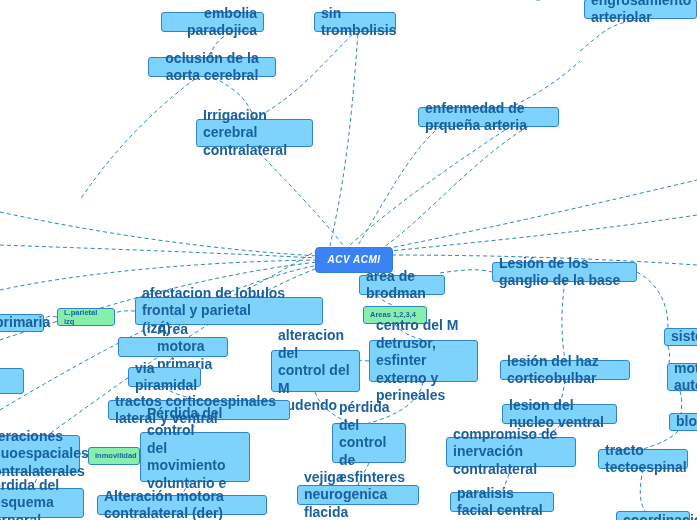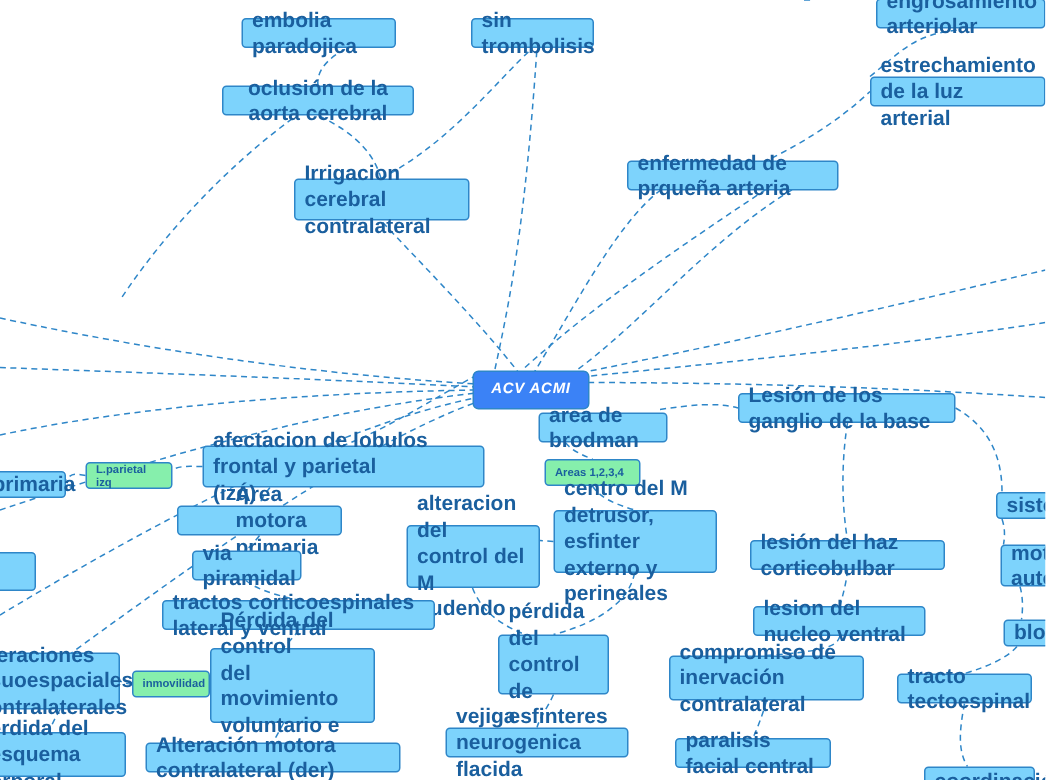--- a/index.html
+++ b/index.html
@@ -106,25 +106,24 @@
       <path d="M350,245 C400,200 460,160 520,120"></path>
       <path d="M330,246 C340,200 350,150 358,32"></path>
       <path d="M536,0 C536,0 540,0 541,0"></path>
       <path d="M212,67 C170,95 120,140 80,200"></path>
       <path d="M640,0 L642,0"></path>
     </g>
   </svg>
 
   <div class="node center" style="left:315px; top:247px; width:78px; height:26px;">ACV   ACMI</div>
 
-  <div class="node" style="left:161px; top:12px; width:103px; height:20px;">embolia paradojica</div>
+  <div class="node" style="left:161px; top:12px; width:103px; height:20px;text-align:right;">embolia paradojica</div>
   <div class="node" style="left:314px; top:12px; width:82px; height:20px;">sin trombolisis</div>
   <div class="node" style="left:584px; top:-1px; width:113px; height:20px;">engrosamiento arteriolar</div>
   <div class="node" style="left:148px; top:57px; width:128px; height:20px;text-align:center;">oclusión de la aorta cerebral</div>
-  <div class="node" style="left:580px; top:51px; width:117px; height:20px;">estrechamiento de la luz arterial</div>
   <div class="node" style="left:418px; top:107px; width:141px; height:20px;">enfermedad de prqueña arteria</div>
   <div class="node" style="left:196px; top:119px; width:117px; height:28px;">Irrigacion cerebral
 contralateral</div>
   <div class="node" style="left:492px; top:262px; width:145px; height:20px;">Lesión de los ganglio de la base</div>
   <div class="node" style="left:359px; top:275px; width:86px; height:20px;">area de brodman</div>
   <div class="node" style="left:135px; top:297px; width:188px; height:28px;">afectacion de lobulos frontal y parietal
 (izq)</div>
   <div class="node accent" style="left:363px; top:306px; width:64px; height:18px; font-size:7.5px;">Areas 1,2,3,4</div>
   <div class="node accent" style="left:57px; top:308px; width:58px; height:18px; font-size:7.5px;">L.parietal izq</div>
   <div class="node" style="left:-12px; top:314px; width:56px; height:18px;">primaria</div>

